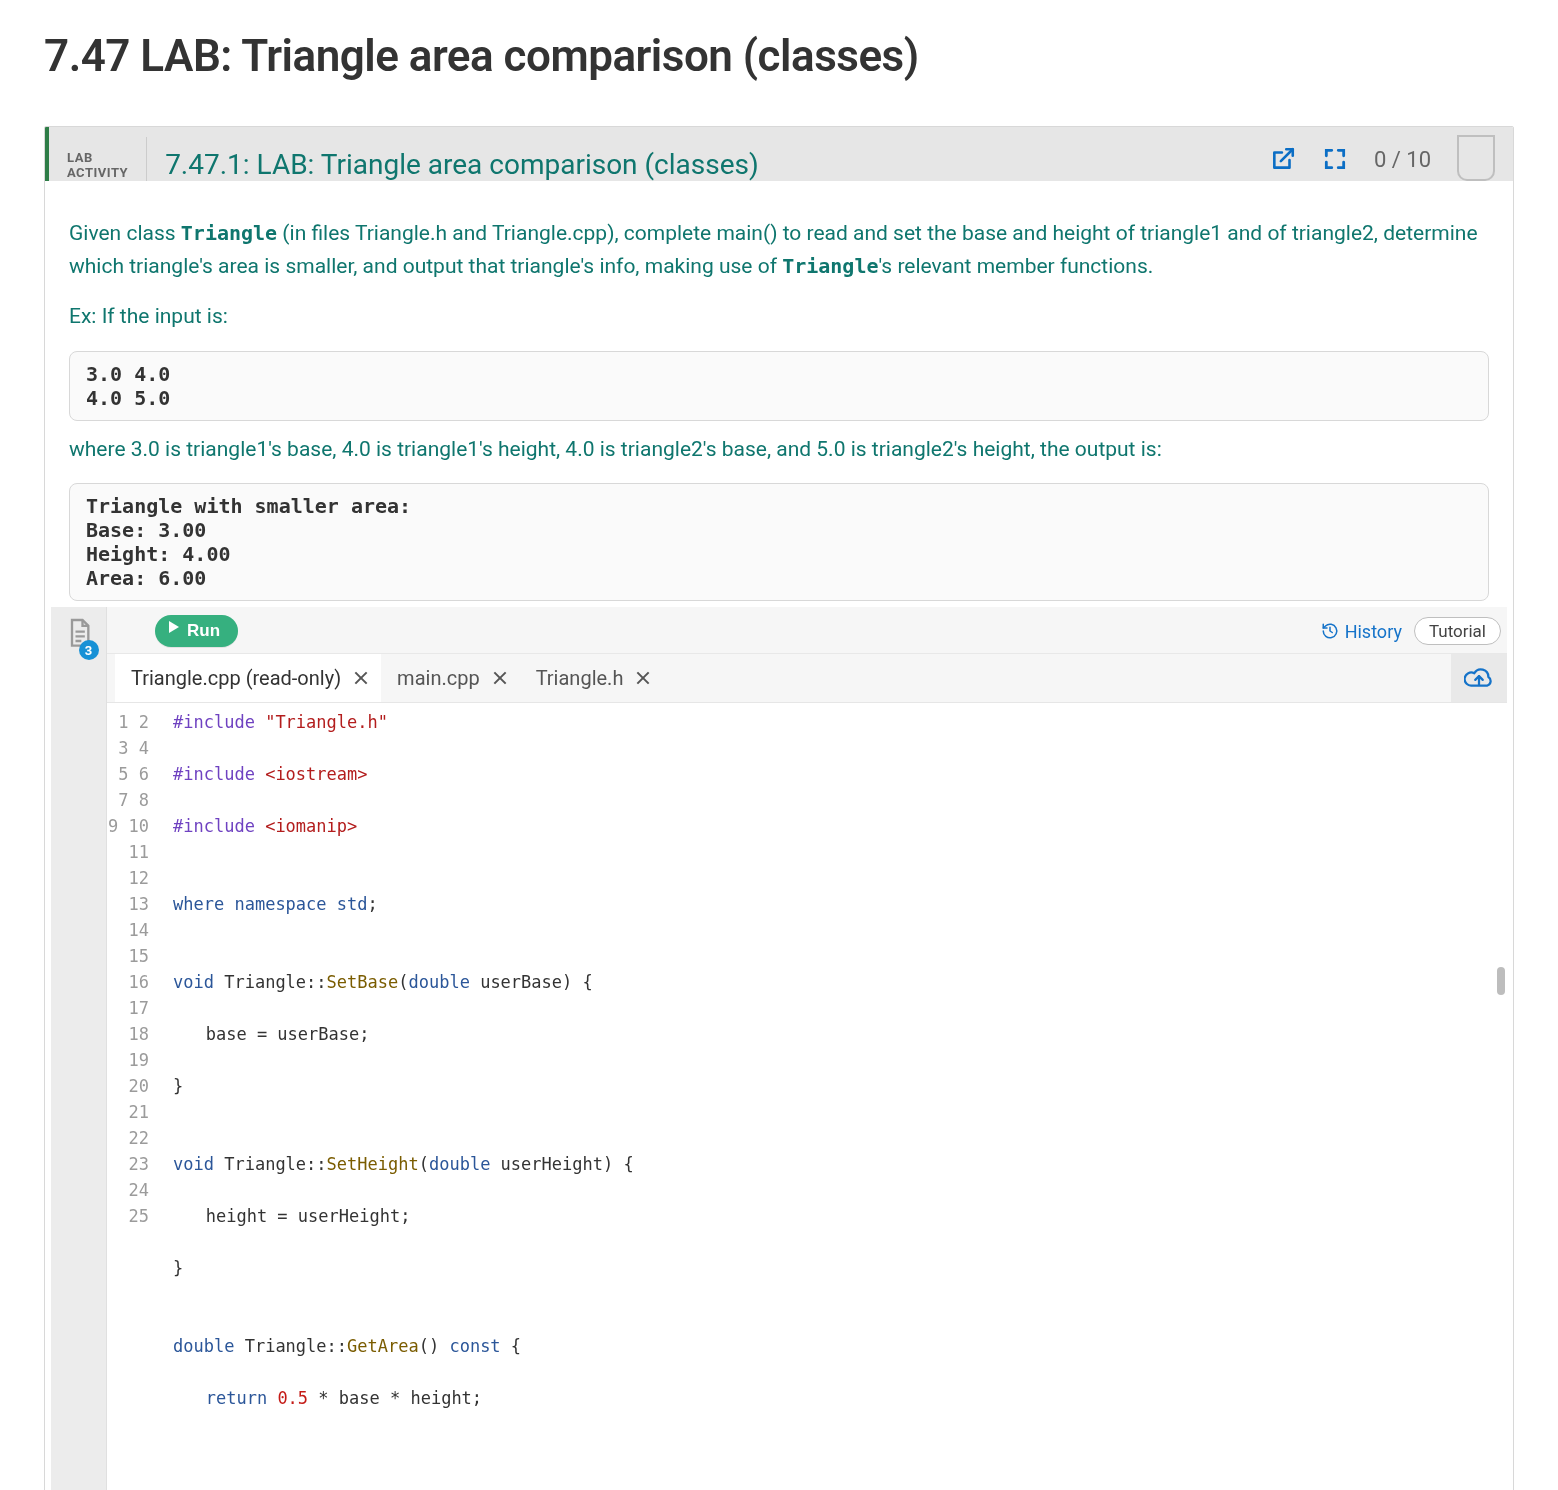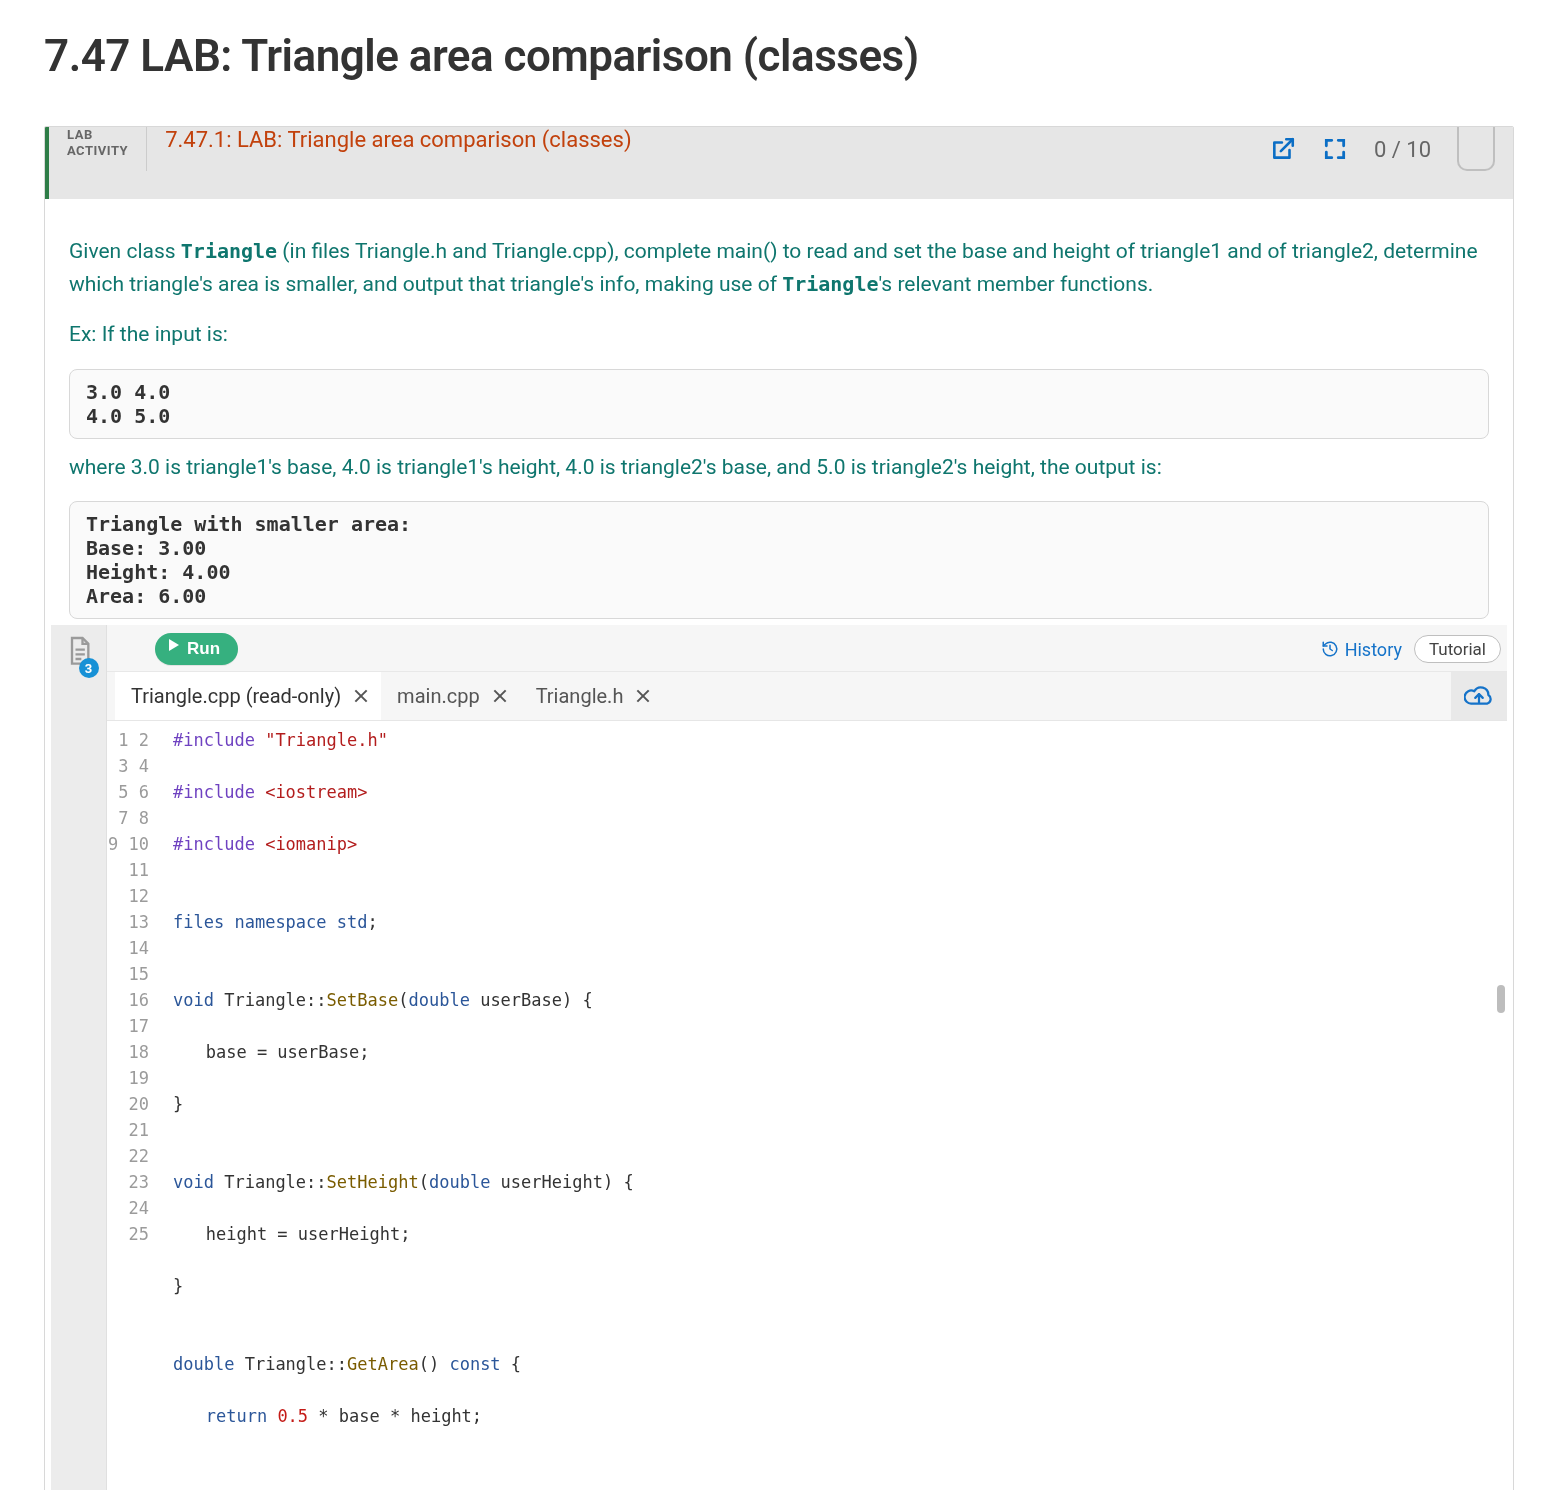--- a/index.html
+++ b/index.html
@@ -33,39 +33,39 @@
     margin:0 0 44px 0;
     letter-spacing:-.5px;
   }
   .activity-card{
     border:1px solid var(--border);
     border-radius:2px;
     overflow:hidden;
   }
   .activity-header{
     display:flex;
-    align-items:flex-start;
+    align-items:flex-end;
     background:#e6e6e6;
     border-left:4px solid #2e7d47;
     padding:0 18px 0 0;
-    height:72px;
+    height:54px;
   }
   .act-label{
     font-size:13px;
     font-weight:700;
     color:#666;
     line-height:1.2;
     padding:0 18px;
     letter-spacing:.5px;
   }
   .act-divider{width:1px;height:44px;background:#ccc;}
   .act-title{
     flex:1;
-    font-size:22px;
-    color:#c2410c;
+    font-size:28px;
+    color:#0f766e;
     padding-left:18px;
   }
   .act-actions{display:flex;align-items:center;gap:26px;}
   .icon-btn{
     width:26px;height:26px;display:flex;align-items:center;justify-content:center;
     color:#0b6ec5;cursor:pointer;
   }
   .score{font-size:22px;color:#666;}
   .badge-shield{
     width:38px;height:44px;border:2px solid #bfbfbf;border-top:none;
@@ -293,21 +293,21 @@
 20
 21
 22
 23
 24
 25</div>
         <div class="code" id="code"><span class="hl"><span class="tok-pre">#include</span><span class="tok-op"> </span><span class="tok-str">"Triangle.h"</span></span>
 <span class="hl"><span class="tok-pre">#include</span><span class="tok-op"> </span><span class="tok-str">&lt;iostream&gt;</span></span>
 <span class="hl"><span class="tok-pre">#include</span><span class="tok-op"> </span><span class="tok-str">&lt;iomanip&gt;</span></span>
 <span class="hl"></span>
-<span class="hl"><span class="tok-kw">files</span><span class="tok-op"> </span><span class="tok-kw">namespace</span><span class="tok-op"> </span><span class="tok-type">std</span><span class="tok-op">;</span></span>
+<span class="hl"><span class="tok-kw">where</span><span class="tok-op"> </span><span class="tok-kw">namespace</span><span class="tok-op"> </span><span class="tok-type">std</span><span class="tok-op">;</span></span>
 <span class="hl"></span>
 <span class="hl"><span class="tok-kw">void</span><span class="tok-op"> </span><span class="tok-name">Triangle</span><span class="tok-op">::</span><span class="tok-fn">SetBase</span><span class="tok-op">(</span><span class="tok-kw">double</span><span class="tok-op"> userBase) {</span></span>
 <span class="hl"><span class="gut-line"><span class="tok-op">   base = userBase;</span></span></span>
 <span class="hl"><span class="tok-op">}</span></span>
 <span class="hl"></span>
 <span class="hl"><span class="tok-kw">void</span><span class="tok-op"> </span><span class="tok-name">Triangle</span><span class="tok-op">::</span><span class="tok-fn">SetHeight</span><span class="tok-op">(</span><span class="tok-kw">double</span><span class="tok-op"> userHeight) {</span></span>
 <span class="hl"><span class="gut-line"><span class="tok-op">   height = userHeight;</span></span></span>
 <span class="hl"><span class="tok-op">}</span></span>
 <span class="hl"></span>
 <span class="hl"><span class="tok-kw">double</span><span class="tok-op"> </span><span class="tok-name">Triangle</span><span class="tok-op">::</span><span class="tok-fn">GetArea</span><span class="tok-op">() </span><span class="tok-kw">const</span><span class="tok-op"> {</span></span>

